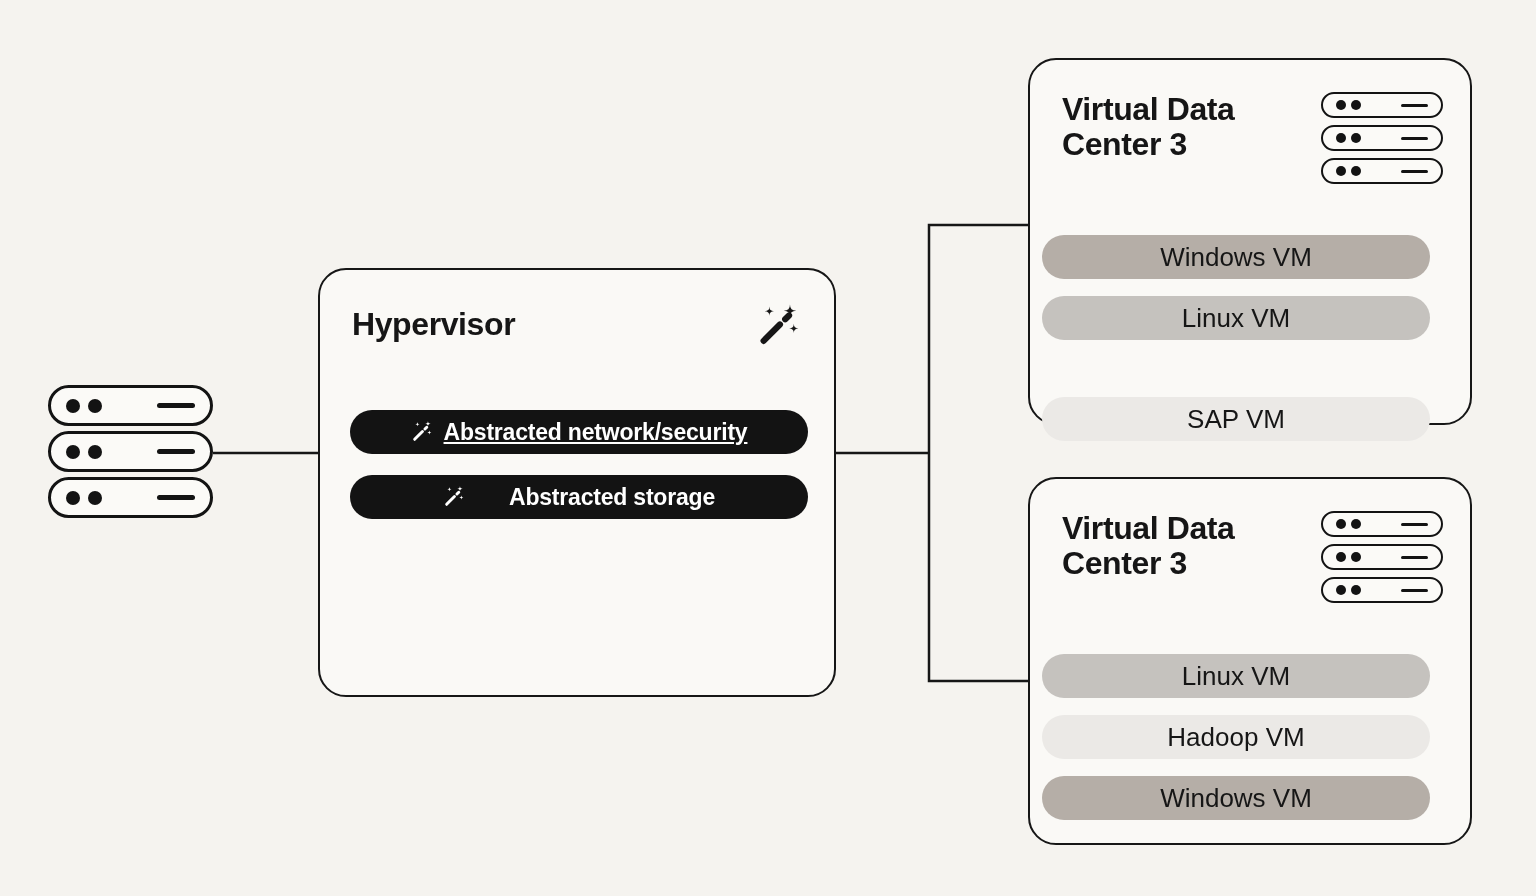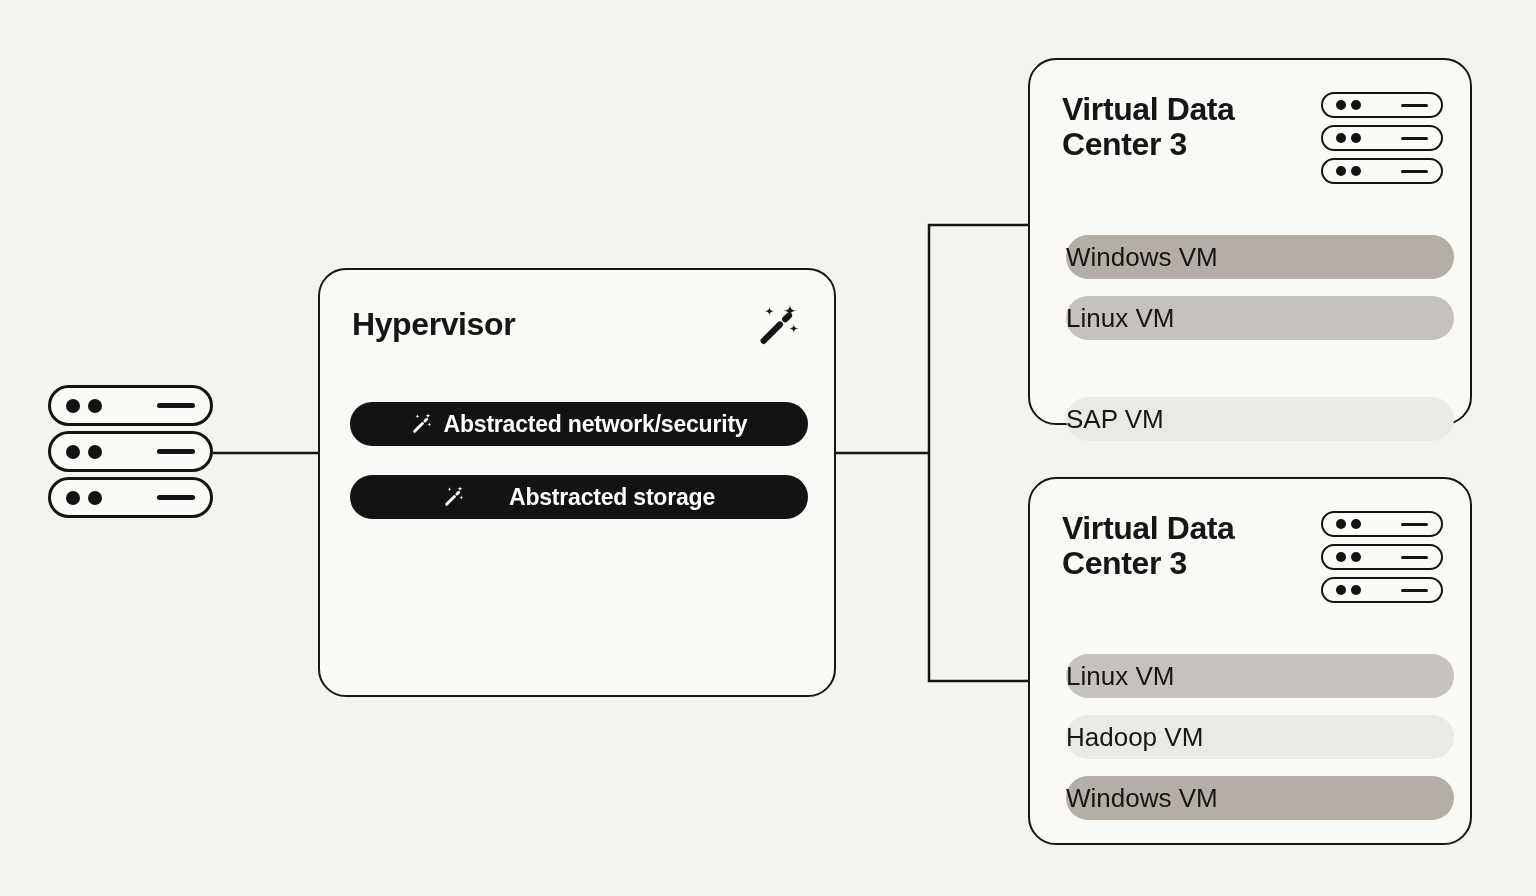--- a/index.html
+++ b/index.html
@@ -31,29 +31,29 @@
   .wand-lg .stroke { stroke:#161616; stroke-width:6.5; stroke-linecap:round; fill:none; }
   .wand-lg .fill { fill:#161616; }
 
   
   .cap-pill {
     position:absolute; left:30px; width:458px; height:44px; border-radius:22px;
     background:#131313; color:#ffffff;
     display:flex; align-items:center; justify-content:center; gap:11px;
     font-size:23px; font-weight:700; letter-spacing:-0.2px;
   }
-  .cap-1 { top:132px; } .cap-2 { top:205px;gap:44px; } .cap-3 { top:270px; }
+  .cap-1 { top:140px;text-decoration:underline; } .cap-2 { top:205px;gap:44px; } .cap-3 { top:270px; }
   .wand-sm { width:22px; height:22px; flex:0 0 auto; }
   .wand-sm .stroke { stroke:#ffffff; stroke-width:3.2; stroke-linecap:round; fill:none; }
   .wand-sm .fill { fill:#ffffff; }
 
   
   .vm-pill {
-    position:absolute; left:36px; width:388px; height:44px; border-radius:22px;
-    display:flex; align-items:center; 
+    position:absolute; left:12px; width:388px; height:44px; border-radius:22px;
+    display:flex; align-items:center; justify-content:center;
     font-size:26px; font-weight:400; color:#161616;
   }
   .vm-1 { top:175px; } .vm-2 { top:236px; } .vm-3 { top:297px; }
 
   
   .server {
     box-sizing:border-box; background:#fbfaf7; border:2.5px solid #131313;
     display:flex; align-items:center;
   }
   .dot { border-radius:50%; background:#131313; }

